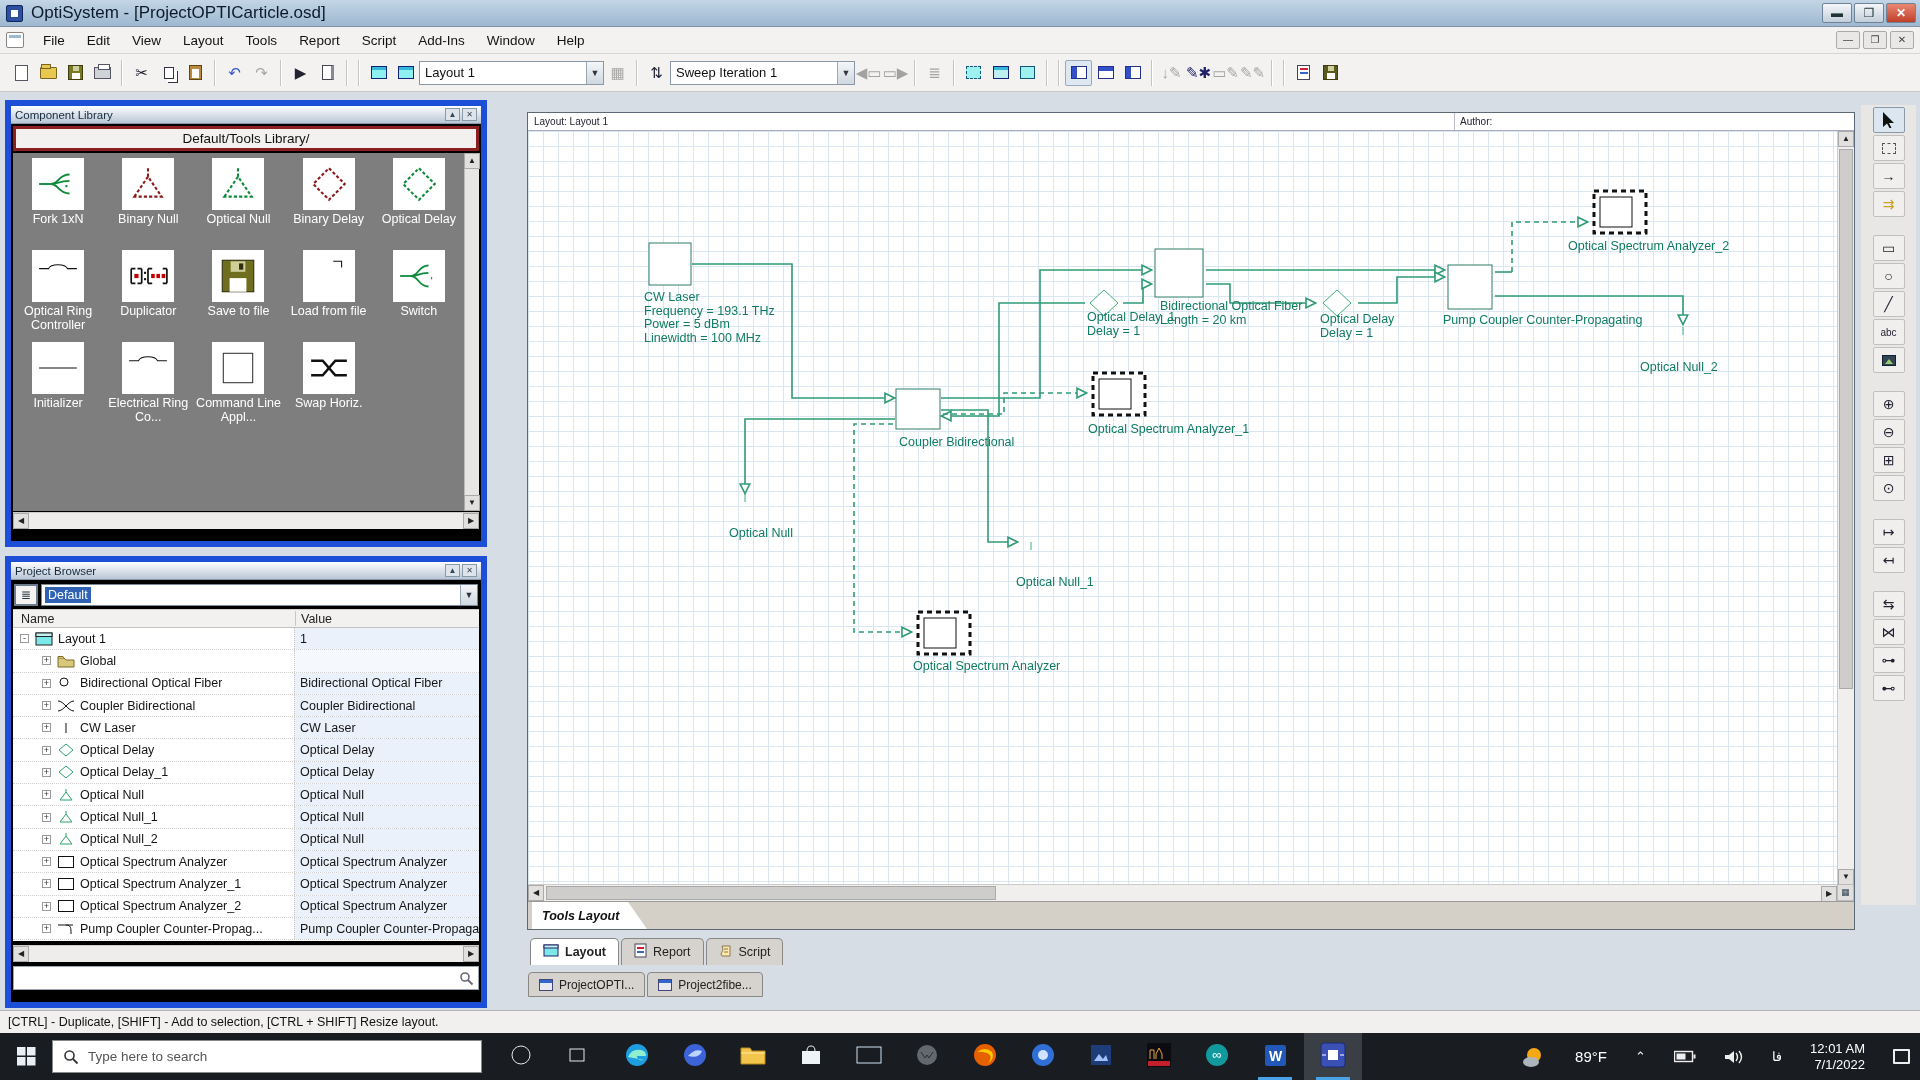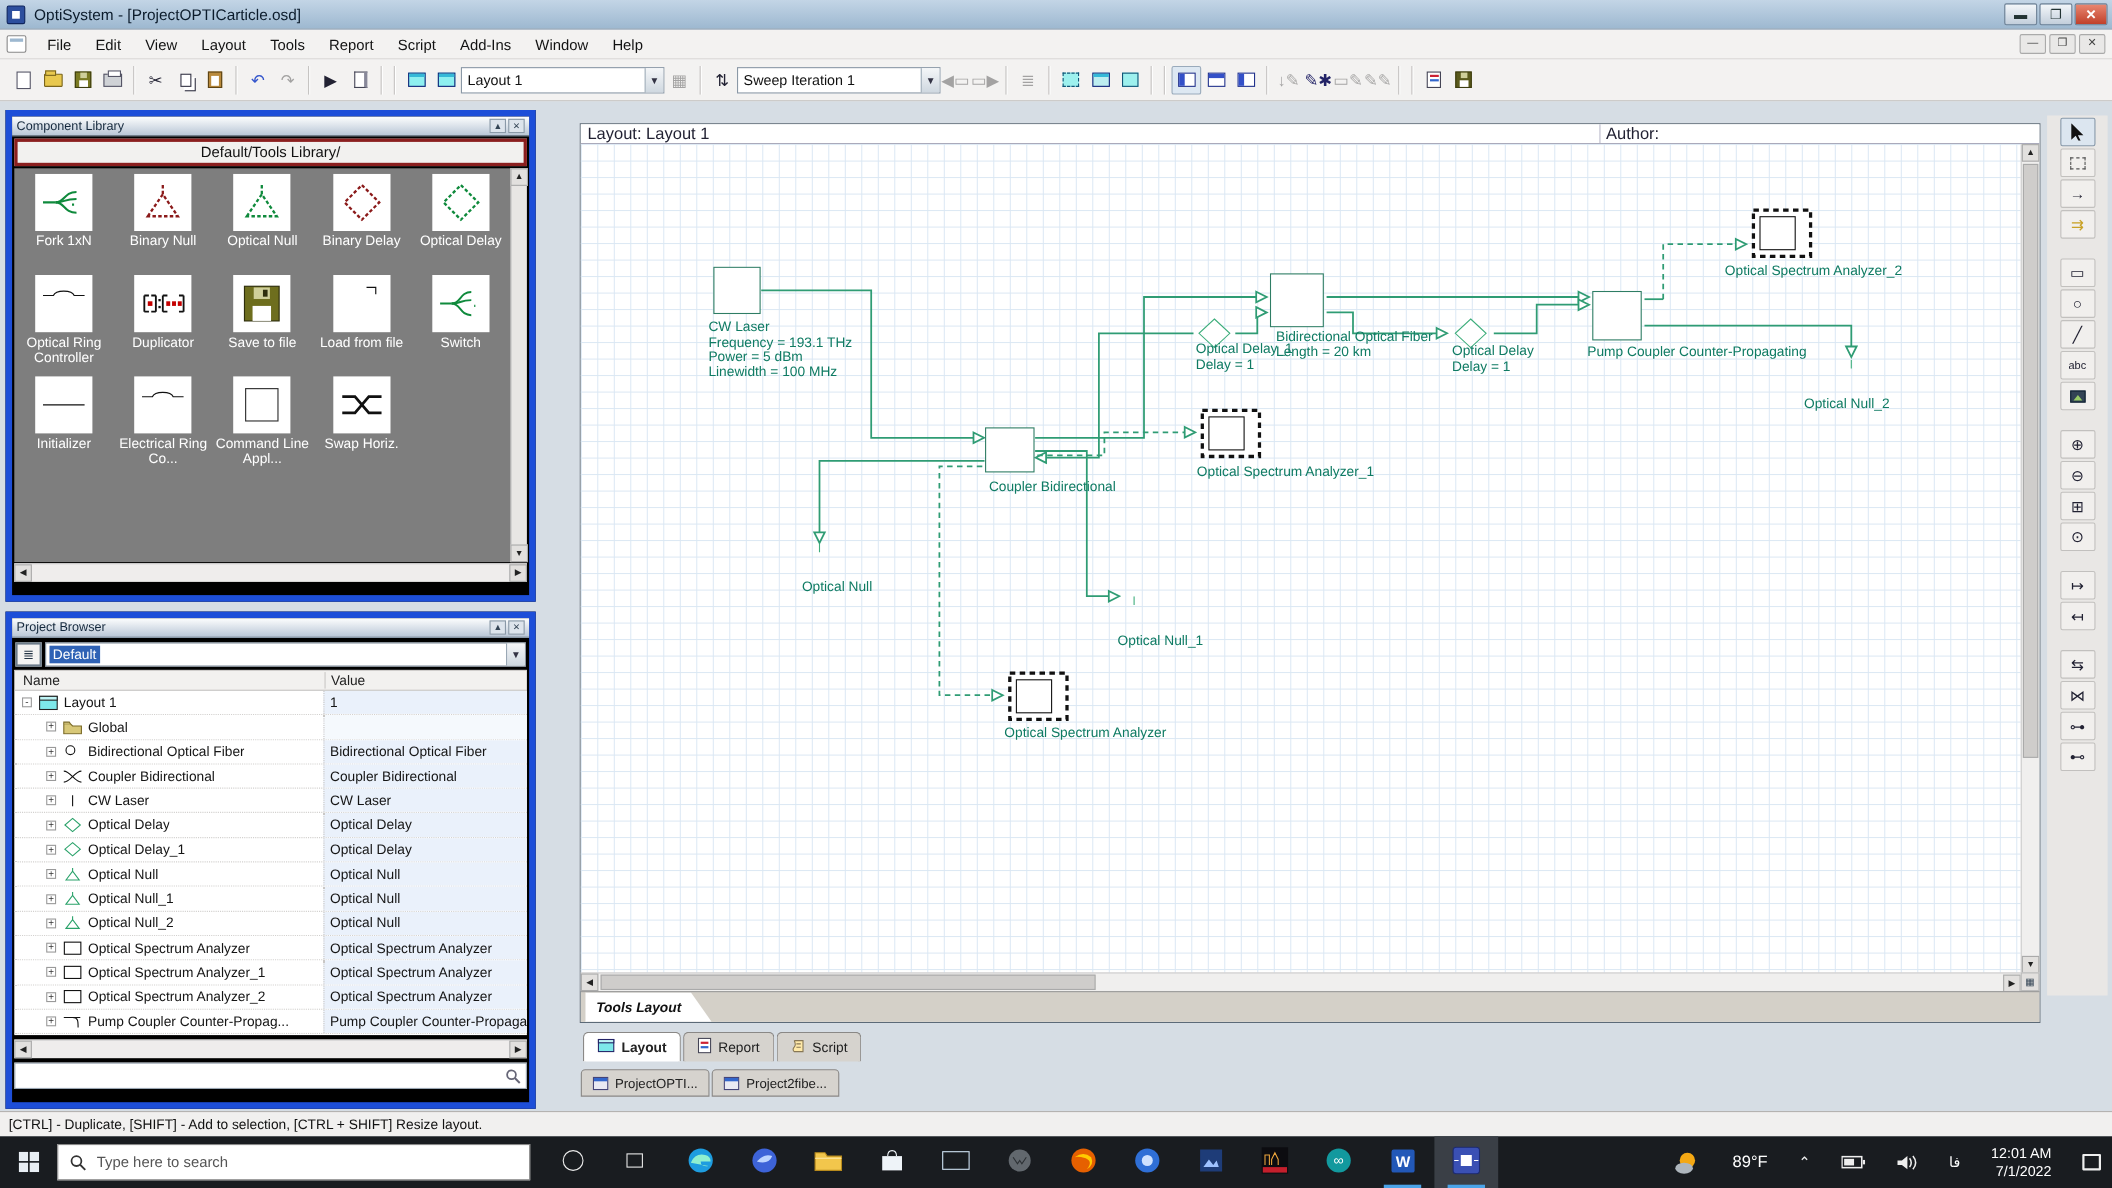--- a/index.html
+++ b/index.html
@@ -5,21 +5,21 @@
   *{margin:0;padding:0;box-sizing:border-box}
   html,body{width:1920px;height:1080px;overflow:hidden}
   body{font-family:"Liberation Sans",sans-serif;font-size:13px;color:#111}
   #page{position:relative;width:1920px;height:1080px;background:#d6dde4;overflow:hidden}
 
   
   #titlebar{position:absolute;left:0;top:0;width:1920px;height:27px;
     background:linear-gradient(#c3d5e6,#9db8d0);display:flex;align-items:center;padding:0 6px;border-bottom:1px solid #7e93a8}
   #titlebar .appicon{width:17px;height:17px;background:#2d4f9e;border:1px solid #10265e;border-radius:2px;margin-right:8px;position:relative}
   #titlebar .appicon i{position:absolute;left:4px;top:4px;width:7px;height:7px;background:#fff}
-  #titlebar .tittext{font-size:14px;color:#0b1b2b}
+  #titlebar .tittext{font-size:17px;color:#0b1b2b}
   #winbtns{position:absolute;right:4px;top:3px;display:flex;gap:2px}
   .wbtn{width:30px;height:20px;border:1px solid #6f8296;border-radius:2px;background:linear-gradient(#f4f7fa,#c2cedb);
     font-size:12px;line-height:18px;text-align:center;color:#233}
   .wbtn.close{background:linear-gradient(#e98771,#c0402a);color:#fff;font-weight:bold}
 
   
   #menubar{position:absolute;left:0;top:27px;width:1920px;height:27px;background:#f3f2f1;border-bottom:1px solid #d8d6d4;display:flex;align-items:center}
   #menubar .docicon{width:18px;height:16px;margin:0 8px 0 6px;background:#fff;border:1px solid #888;border-radius:2px;position:relative}
   #menubar .docicon i{position:absolute;left:2px;top:2px;right:2px;height:3px;background:#9db8d0}
   #menuitems{display:flex;gap:0}
@@ -87,21 +87,21 @@
   #tree{position:absolute;left:2px;right:2px;top:66px;height:313px;background:#fff;overflow:hidden}
   .trow{position:relative;height:22.3px;border-bottom:1px dotted #d2d0ce;display:flex;align-items:center;font-size:12.5px;color:#151515}
   .texp{width:9px;height:9px;border:1px solid #9a9a9a;background:#fff;font-size:9px;line-height:7px;text-align:center;color:#333;flex:none;margin-right:5px}
   .ticon{width:20px;height:15px;flex:none;margin-right:4px;display:flex;align-items:center;justify-content:center}
   .tval{position:absolute;left:281px;right:0;top:0;bottom:0;background:#eaf1fb;border-left:1px dotted #c9c7c5;display:flex;align-items:center;padding-left:5px;font-size:12.5px;overflow:hidden;white-space:nowrap}
   #pbhsb{position:absolute;left:2px;right:2px;top:383px;height:17px;background:#efedec;border-top:1px solid #ccc;display:flex;justify-content:space-between}
   #pbfilter{position:absolute;left:2px;right:2px;top:404px;height:24px;background:#fff;border:1px solid #9aa6b2;display:flex;align-items:center;justify-content:flex-end;padding-right:4px}
 
   
   #canvaswin{position:absolute;left:527px;top:112px;width:1328px;height:818px;background:#fff;border:1px solid #5c6a77}
-  #cheader{position:absolute;left:0;top:0;right:0;height:18px;background:#fff;border-bottom:1px solid #aab;font-size:15px;color:#223;display:flex;align-items:center}
+  #cheader{position:absolute;left:0;top:0;right:0;height:18px;background:#fff;border-bottom:1px solid #aab;font-size:10px;color:#223;display:flex;align-items:center}
   #cheader .hl{padding-left:6px}
   #cheader .hd{position:absolute;left:926px;top:0;bottom:0;width:1px;background:#bbc}
   #cheader .hr{position:absolute;left:932px}
   #cgrid{position:absolute;left:0;top:18px;width:1309px;height:754px;background:#fff;
     background-image:linear-gradient(#dae7f3 1px,transparent 1px),linear-gradient(90deg,#dae7f3 1px,transparent 1px);
     background-size:15px 15px}
   #cvsb{position:absolute;right:0;top:18px;width:17px;height:754px;background:#f0efee;border-left:1px solid #ccc}
   #cvsb .thumb{position:absolute;left:1px;right:1px;top:18px;height:540px;background:#cfcdcb;border:1px solid #aaa}
   #chsb{position:absolute;left:0;bottom:28px;width:1309px;height:17px;background:#f0efee;border-top:1px solid #ccc;display:flex}
   #chsb .thumb{position:absolute;left:18px;top:1px;height:14px;width:450px;background:#cfcdcb;border:1px solid #aaa}

